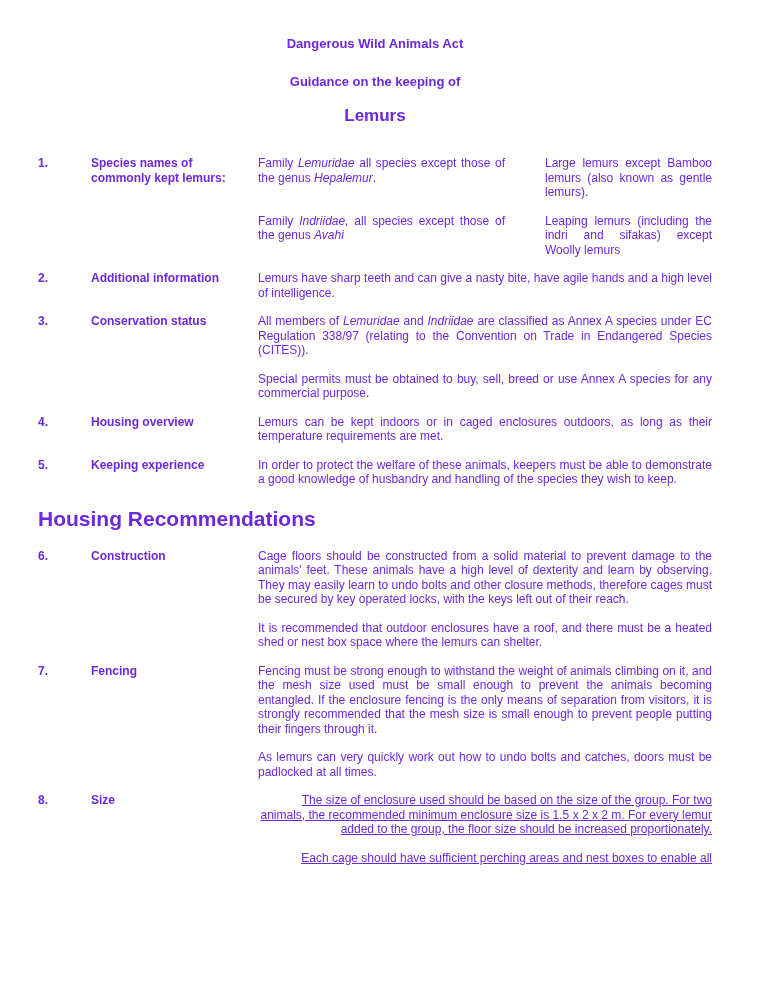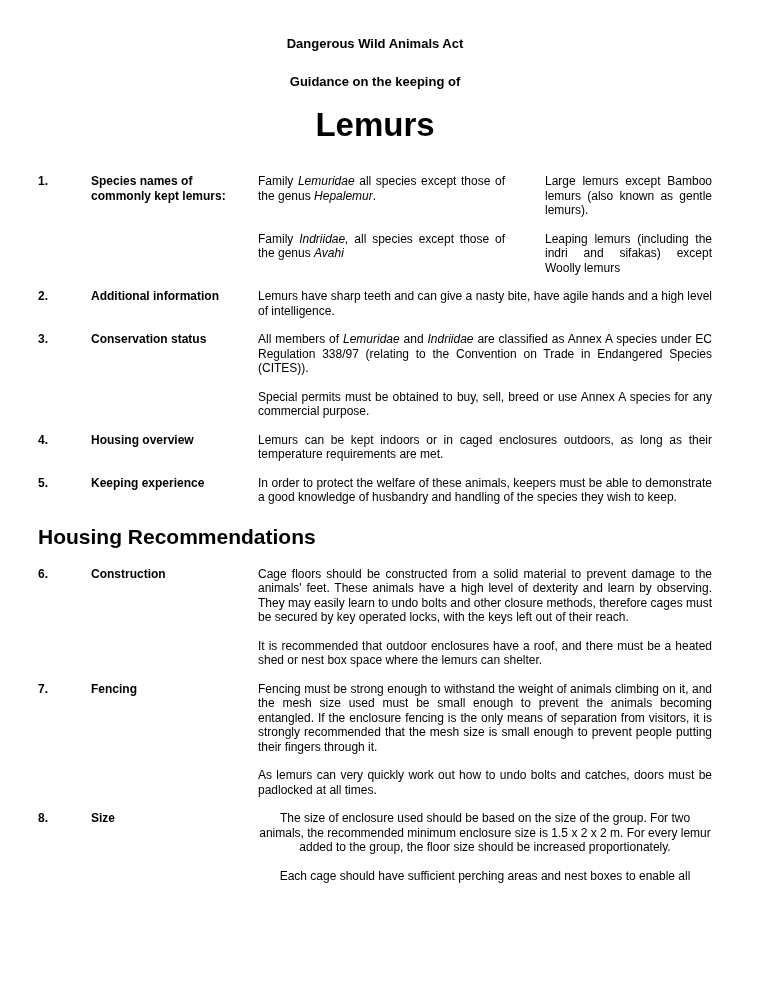--- a/index.html
+++ b/index.html
@@ -6,36 +6,36 @@
     margin: 0;
     padding: 0;
     background: #ffffff;
   }
   .page {
     position: relative;
     width: 768px;
     height: 994px;
     margin: 0 auto;
     background: #ffffff;
-    color: #000000;
+    color: #6d28d9;
     font-family: "Liberation Sans", sans-serif;
     box-sizing: border-box;
     padding: 36px 56px 30px 38px;
     overflow: hidden;
   }
   .doc-header { text-align: center; }
   .h-sub {
     font-size: 13px;
     font-weight: bold;
     line-height: 16px;
     margin: 0 0 22px 0;
   }
   .h-sub.second { margin-bottom: 16px; }
   .h-main {
-    font-size: 33px;
+    font-size: 17px;
     font-weight: bold;
     margin: 0 0 30px 0;
   }
   .item {
     display: grid;
     grid-template-columns: 53px 167px 1fr;
     align-items: start;
   }
   .num, .label {
     font-size: 12px;
@@ -43,21 +43,21 @@
     line-height: 14.5px;
     padding-right: 8px;
   }
   .body { min-width: 0; }
   .body p {
     font-size: 12px;
     line-height: 14.5px;
     margin: 0 0 14px 0;
     text-align: justify;
   }
-  .body p.left { text-align: center; }
+  .body p.left { text-align: right; text-decoration: underline; }
   .two-col {
     display: grid;
     grid-template-columns: 247px 1fr;
     column-gap: 8px;
     gap: 40px;
   }
   .two-col p { margin-bottom: 14px; }
   .section-heading {
     font-size: 21px;
     font-weight: bold;

